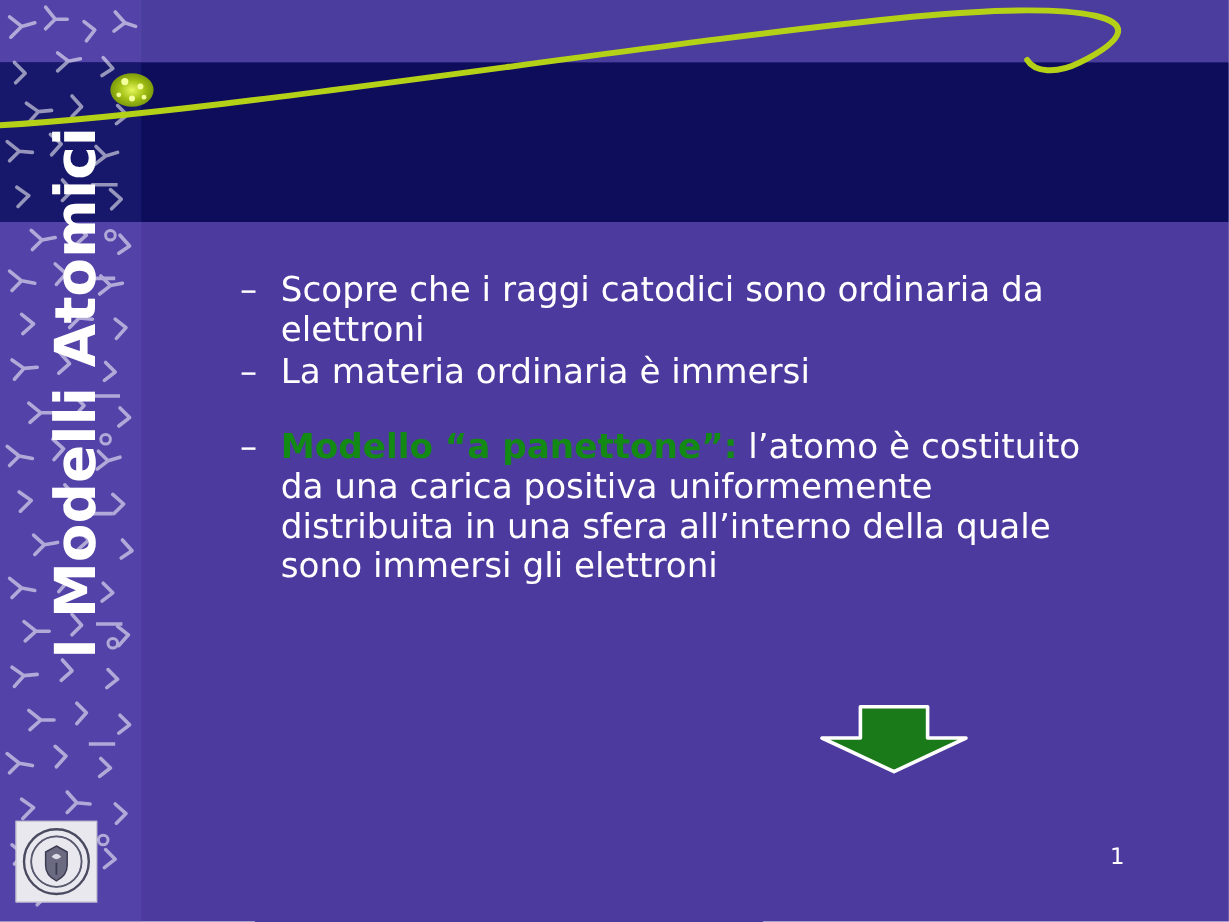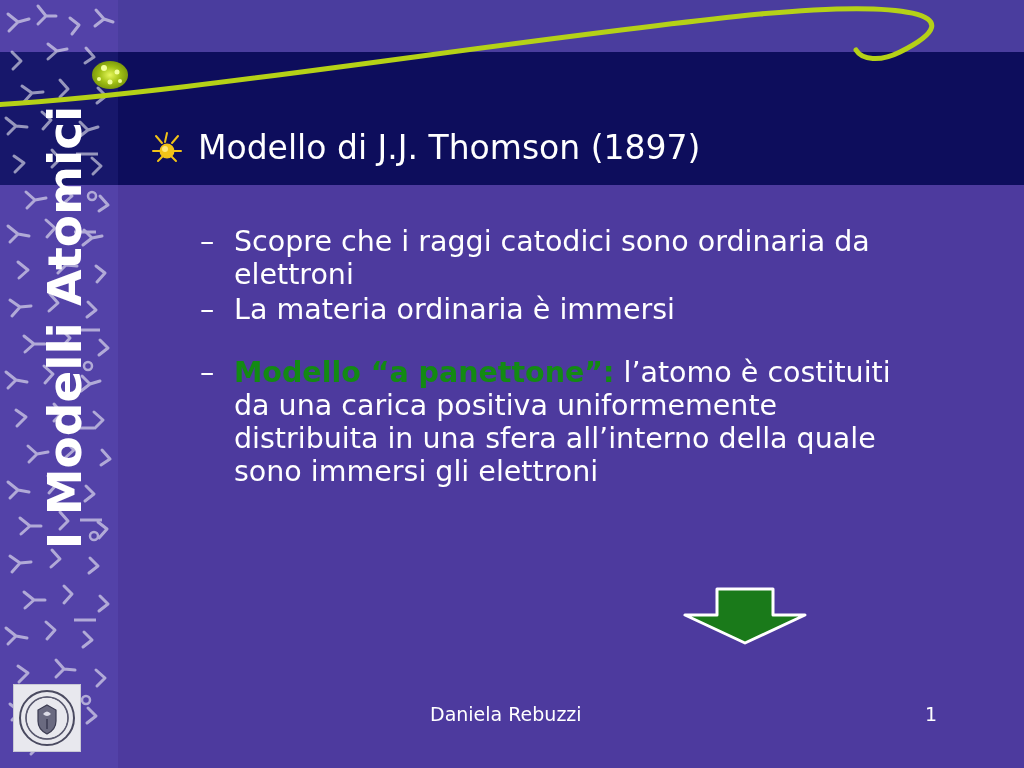--- a/index.html
+++ b/index.html
@@ -290,36 +290,20 @@
     </defs>
     <path d="M-10 105 C 180 95, 520 38, 760 14 C 900 1, 980 12, 900 52 C 880 62, 862 60, 856 50" fill="none" stroke="#b5d117" stroke-width="5" stroke-linecap="round"></path>
     <ellipse cx="110" cy="75" rx="18" ry="14" fill="url(#nodeGlow)"></ellipse>
     <circle cx="104" cy="68" r="3" fill="#f2ff9a"></circle>
     <circle cx="117" cy="72" r="2.5" fill="#f2ff9a"></circle>
     <circle cx="110" cy="82" r="2.5" fill="#f2ff9a"></circle>
     <circle cx="99" cy="79" r="2" fill="#f2ff9a"></circle>
     <circle cx="120" cy="81" r="2" fill="#f2ff9a"></circle>
   </svg>
 
-  <div class="title-row">
-    <svg class="title-bullet" viewBox="0 0 34 34">
-      <g stroke="#f2c318" stroke-width="2" stroke-linecap="round">
-        <line x1="17" y1="2" x2="15" y2="11"></line>
-        <line x1="6" y1="5" x2="12" y2="12"></line>
-        <line x1="28" y1="5" x2="22" y2="12"></line>
-        <line x1="3" y1="20" x2="10" y2="20"></line>
-        <line x1="31" y1="20" x2="24" y2="20"></line>
-        <line x1="8" y1="30" x2="13" y2="25"></line>
-        <line x1="26" y1="30" x2="21" y2="25"></line>
-      </g>
-      <circle cx="17" cy="20" r="7.5" fill="#f2c318"></circle>
-      <circle cx="15" cy="18" r="3" fill="#ffe87a"></circle>
-    </svg>
-    <span class="title-text">Modello di J.J. Thomson  (1897)</span>
-  </div>
 
   <div class="body">
 
     <div class="bullet">
       <span class="dash">–</span>
       <span class="btext">Scopre che i raggi catodici sono ordinaria da elettroni</span>
     </div>
 
     <div class="bullet">
       <span class="dash">–</span>
@@ -327,28 +311,27 @@
     </div>
 
     <div class="arrow-wrap">
       <svg viewBox="0 0 128 58" width="128" height="58">
         <polygon points="36,2 92,2 92,28 124,28 64,56 4,28 36,28" fill="#1a7a1a" stroke="#ffffff" stroke-width="3" stroke-linejoin="round"></polygon>
       </svg>
     </div>
 
     <div class="bullet spaced">
       <span class="dash">–</span>
-      <span class="btext"><span class="hl">Modello “a panettone”:</span><span> l’atomo è costituiti da una carica positiva uniformemente distribuita in una sfera all’interno della quale sono immersi gli elettroni</span></span>
+      <span class="btext"><span class="hl">Modello “a panettone”:</span><span> l’atomo è costituito da una carica positiva uniformemente distribuita in una sfera all’interno della quale sono immersi gli elettroni</span></span>
     </div>
 
   </div>
 
   <div class="side-title">I Modelli Atomici</div>
 
-  <div class="footer-author">Daniela Rebuzzi</div>
   <div class="footer-page">1</div>
 
   <div class="logo">
     <svg viewBox="0 0 66 66" width="66" height="66">
       <circle cx="33" cy="33" r="27" fill="none" stroke="#4a4a60" stroke-width="2"></circle>
       <circle cx="33" cy="33" r="21" fill="none" stroke="#5a5a70" stroke-width="1.5"></circle>
       <path d="M33 20 l9 5 v11 c0 7 -5 11 -9 13 c-4 -2 -9 -6 -9 -13 v-11 z" fill="#6a6a80" stroke="#3a3a50" stroke-width="1.2"></path>
       <path d="M29 29 q4 -5 8 0 q-4 4 -8 0 z" fill="#dcdce6"></path>
       <line x1="33" y1="34" x2="33" y2="44" stroke="#3a3a50" stroke-width="1.5"></line>
       <g stroke="#5a5a70" stroke-width="1" fill="none">

